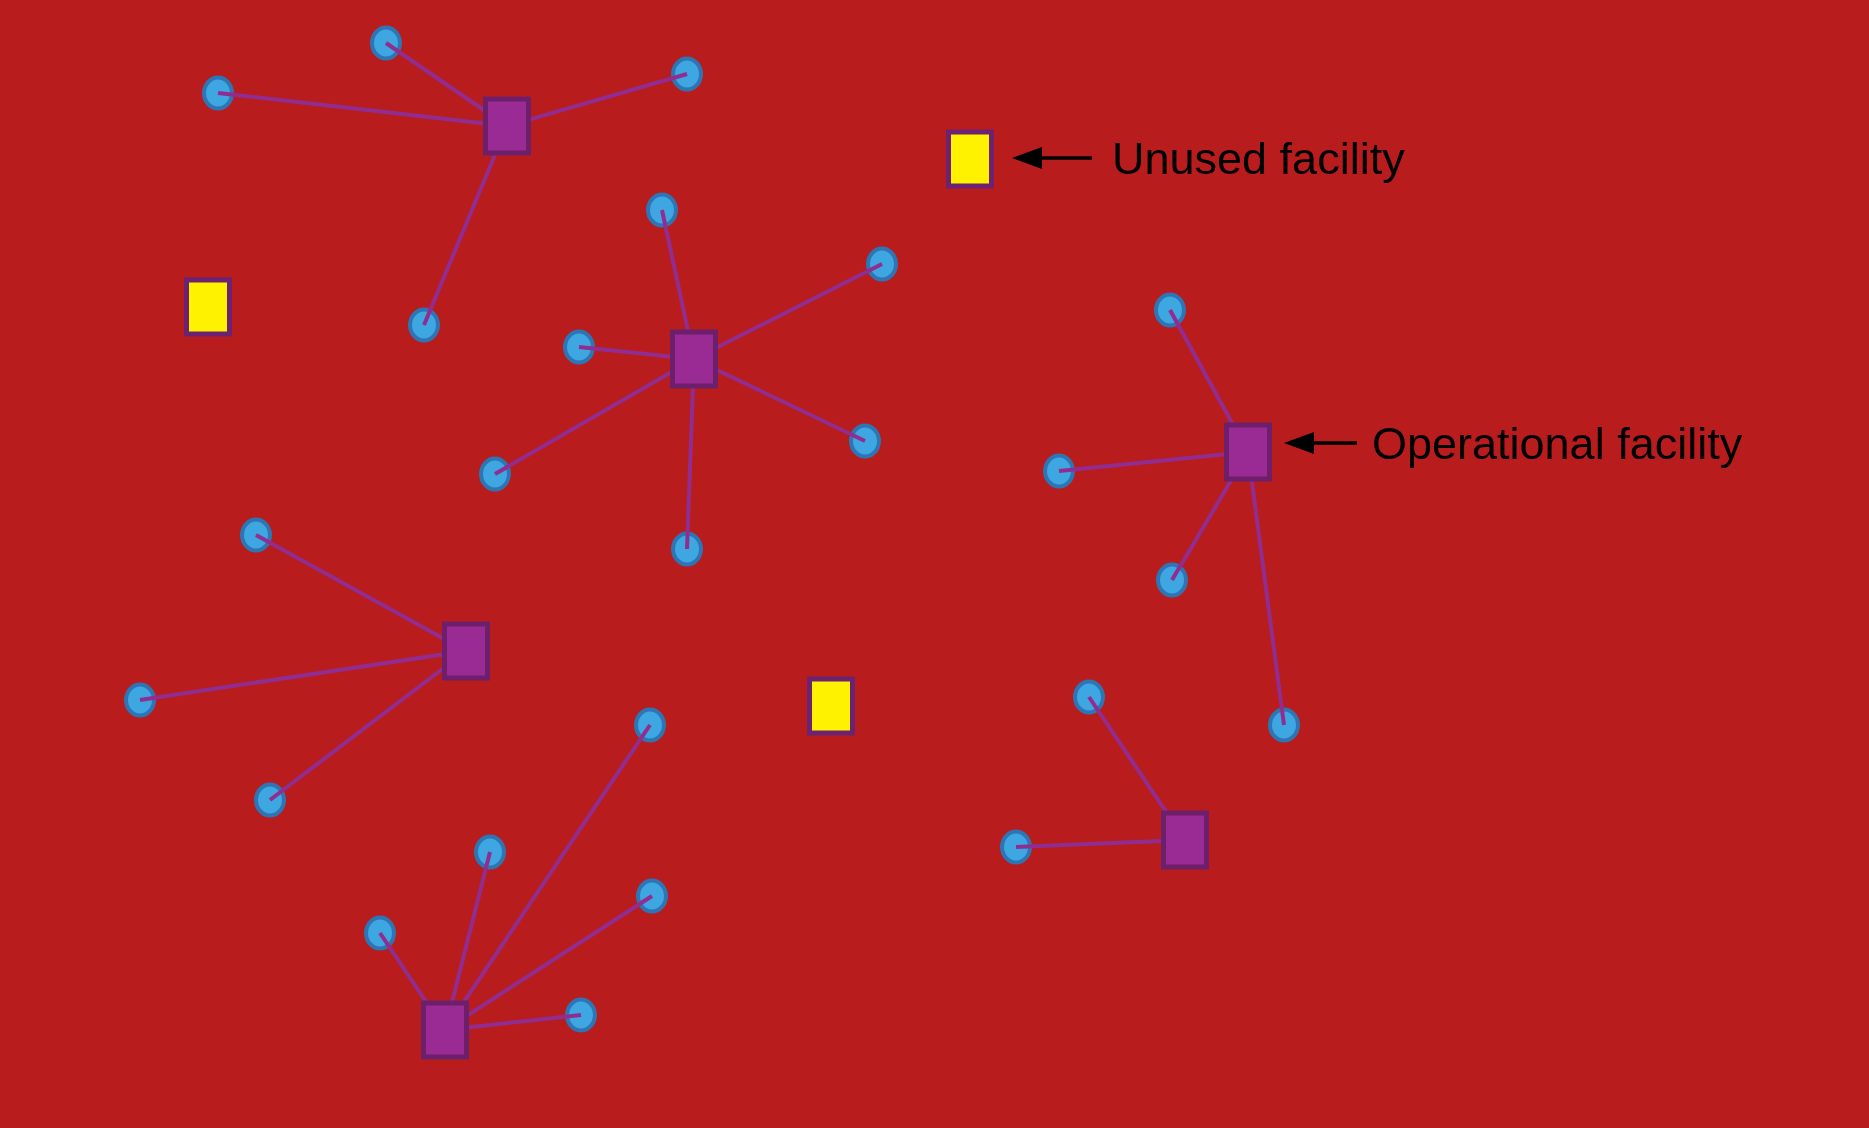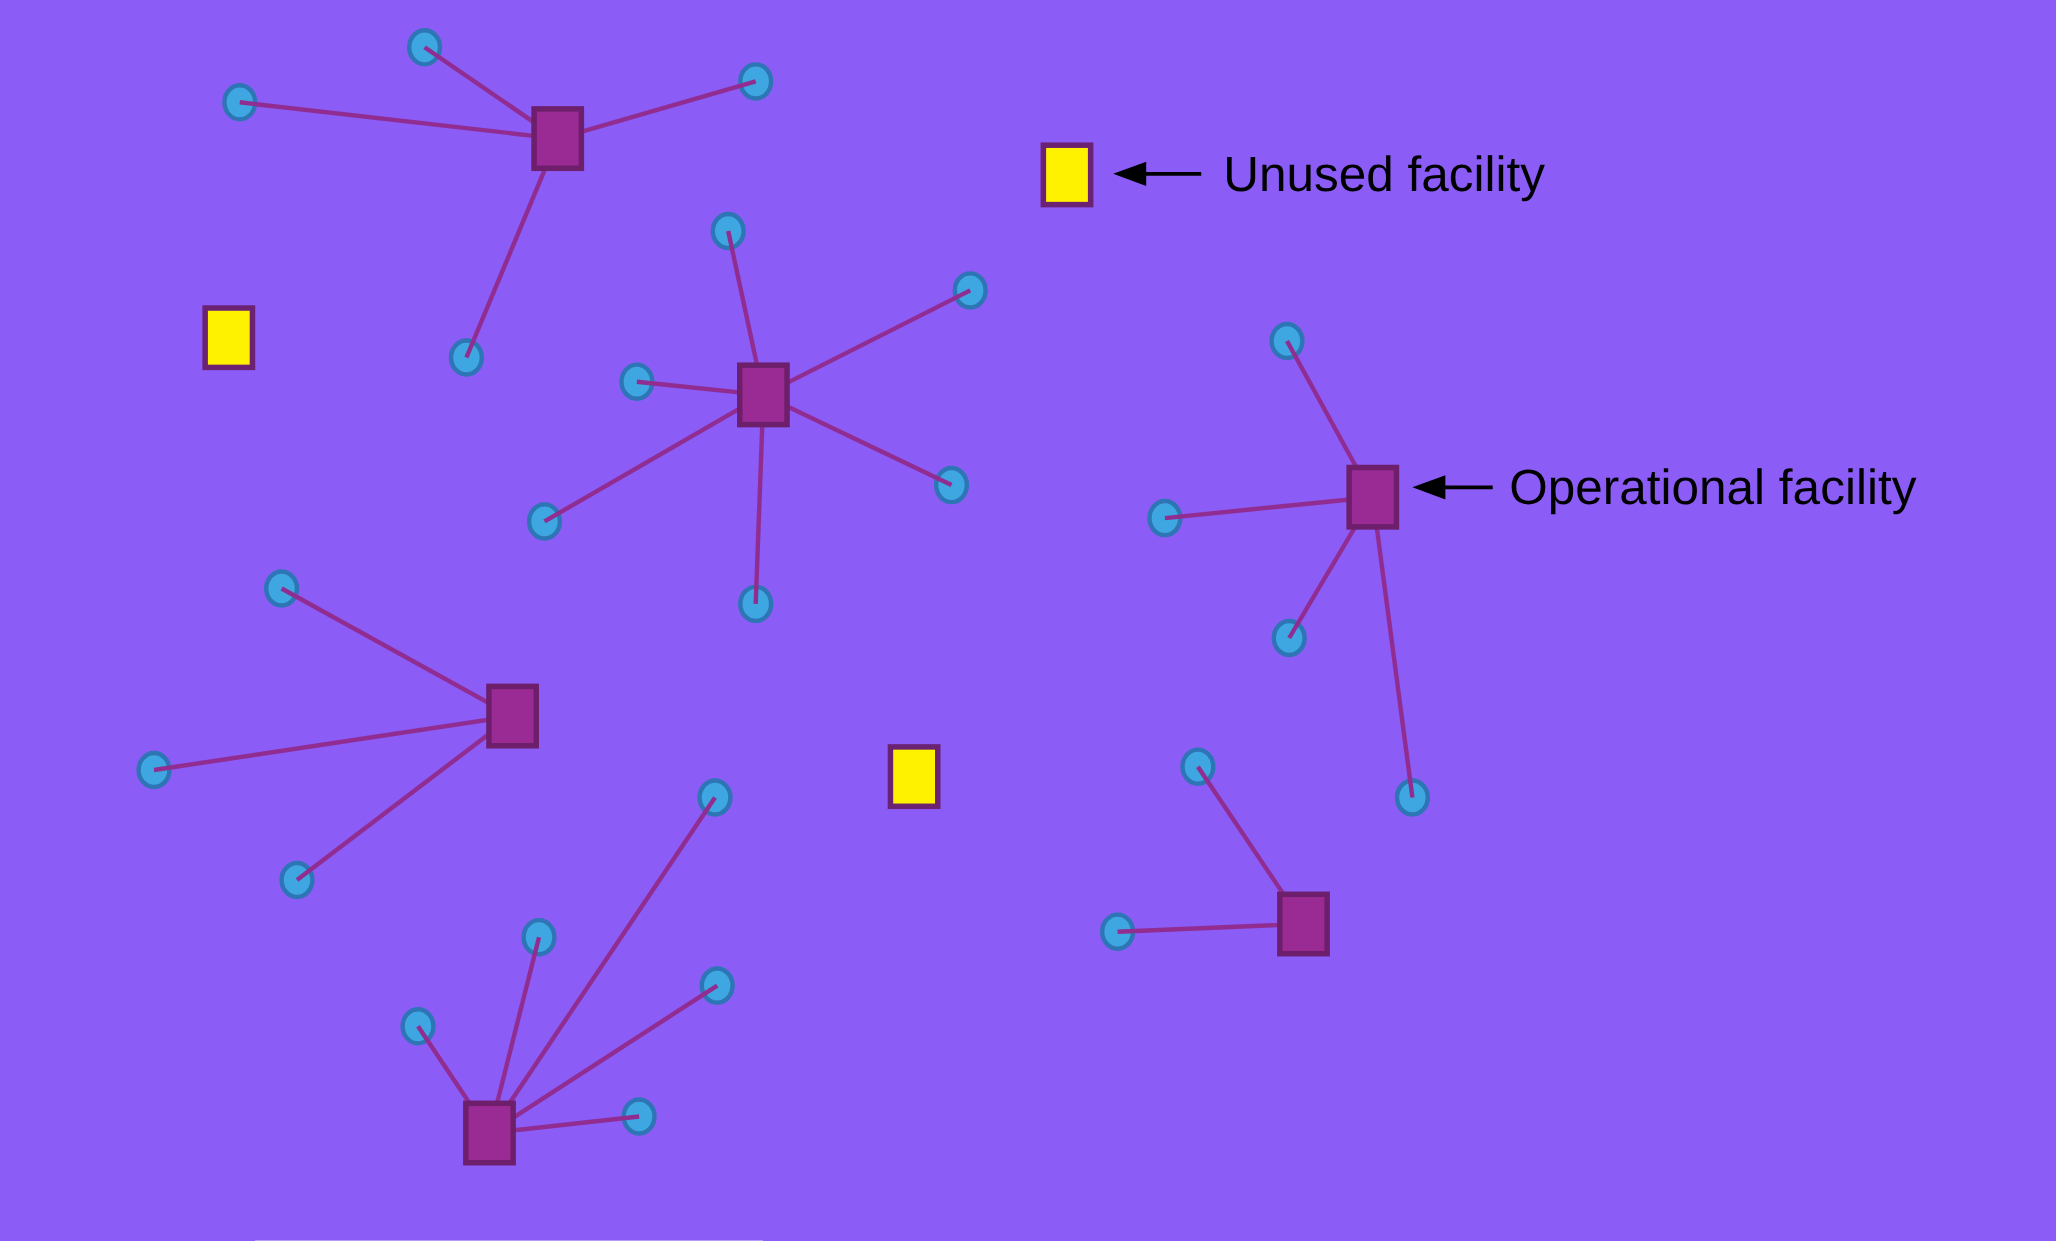--- a/index.html
+++ b/index.html
@@ -4,21 +4,21 @@
 <style>
   html, body {
     margin: 0;
     padding: 0;
     background: #ffffff;
   }
   .canvas {
     position: relative;
     width: 1869px;
     height: 1128px;
-    background: #8b5cf6;
+    background: #b91c1c;
     overflow: hidden;
     font-family: "Liberation Sans", sans-serif;
   }
   svg.network {
     display: block;
     width: 1869px;
     height: 1128px;
   }
   .legend-text {
     font-family: "Liberation Sans", sans-serif;

